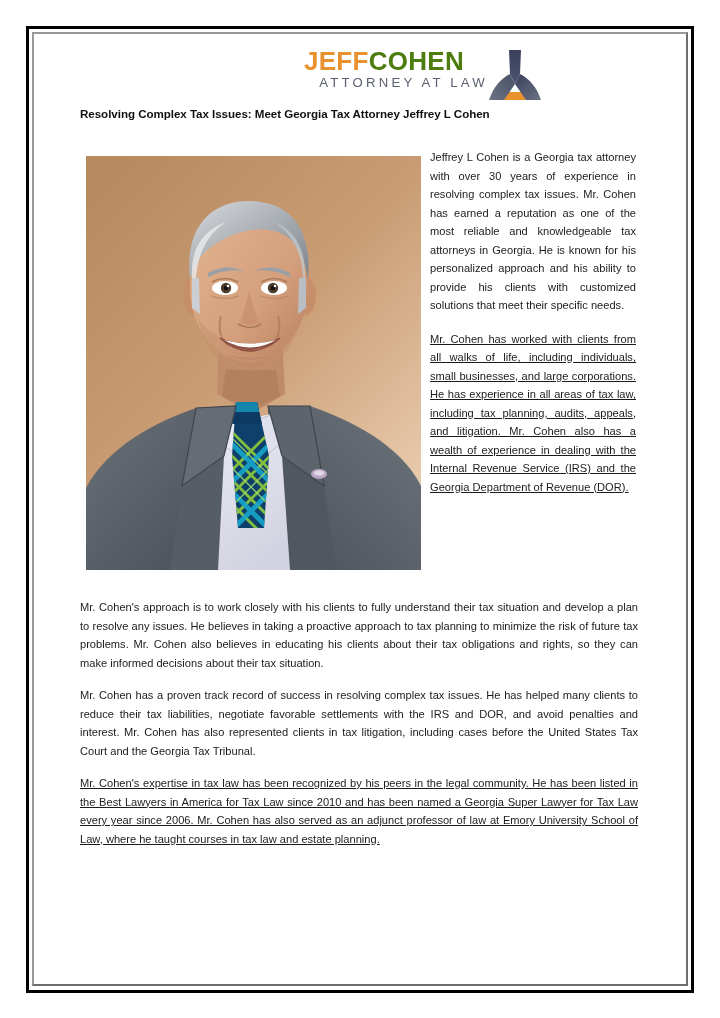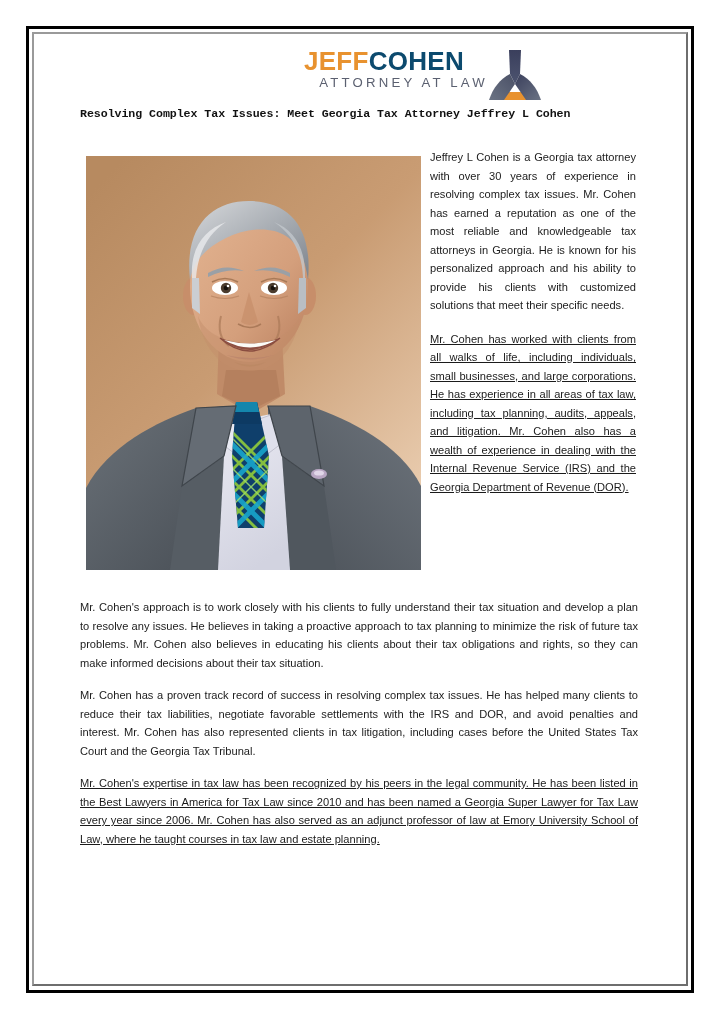--- a/index.html
+++ b/index.html
@@ -64,21 +64,21 @@
     top: 0;
     width: 208px;
     text-align: center;
     font-size: 26px;
     font-weight: bold;
     letter-spacing: 0.3px;
     line-height: 30px;
     white-space: nowrap;
   }
   .logo-jeff { color: #e8922f; }
-  .logo-cohen { color: #0c4a6e; }
+  .logo-cohen { color: #4d7c0f; }
   .logo-tagline {
     position: absolute;
     left: 0;
     top: 29px;
     width: 208px;
     text-align: right;
     font-size: 13.2px;
     letter-spacing: 3.2px;
     color: #5b6070;
     white-space: nowrap;
@@ -95,21 +95,20 @@
   .doc-title {
     position: absolute;
     left: 46px;
     top: 72px;
     width: 560px;
     font-size: 11.6px;
     font-weight: bold;
     color: #111111;
     line-height: 16px;
     letter-spacing: -0.05px;
-    font-family: Liberation Mono, monospace;
   }
 
   
   .photo {
     position: absolute;
     left: 52px;
     top: 122px;
     width: 335px;
     height: 414px;
     overflow: hidden;

